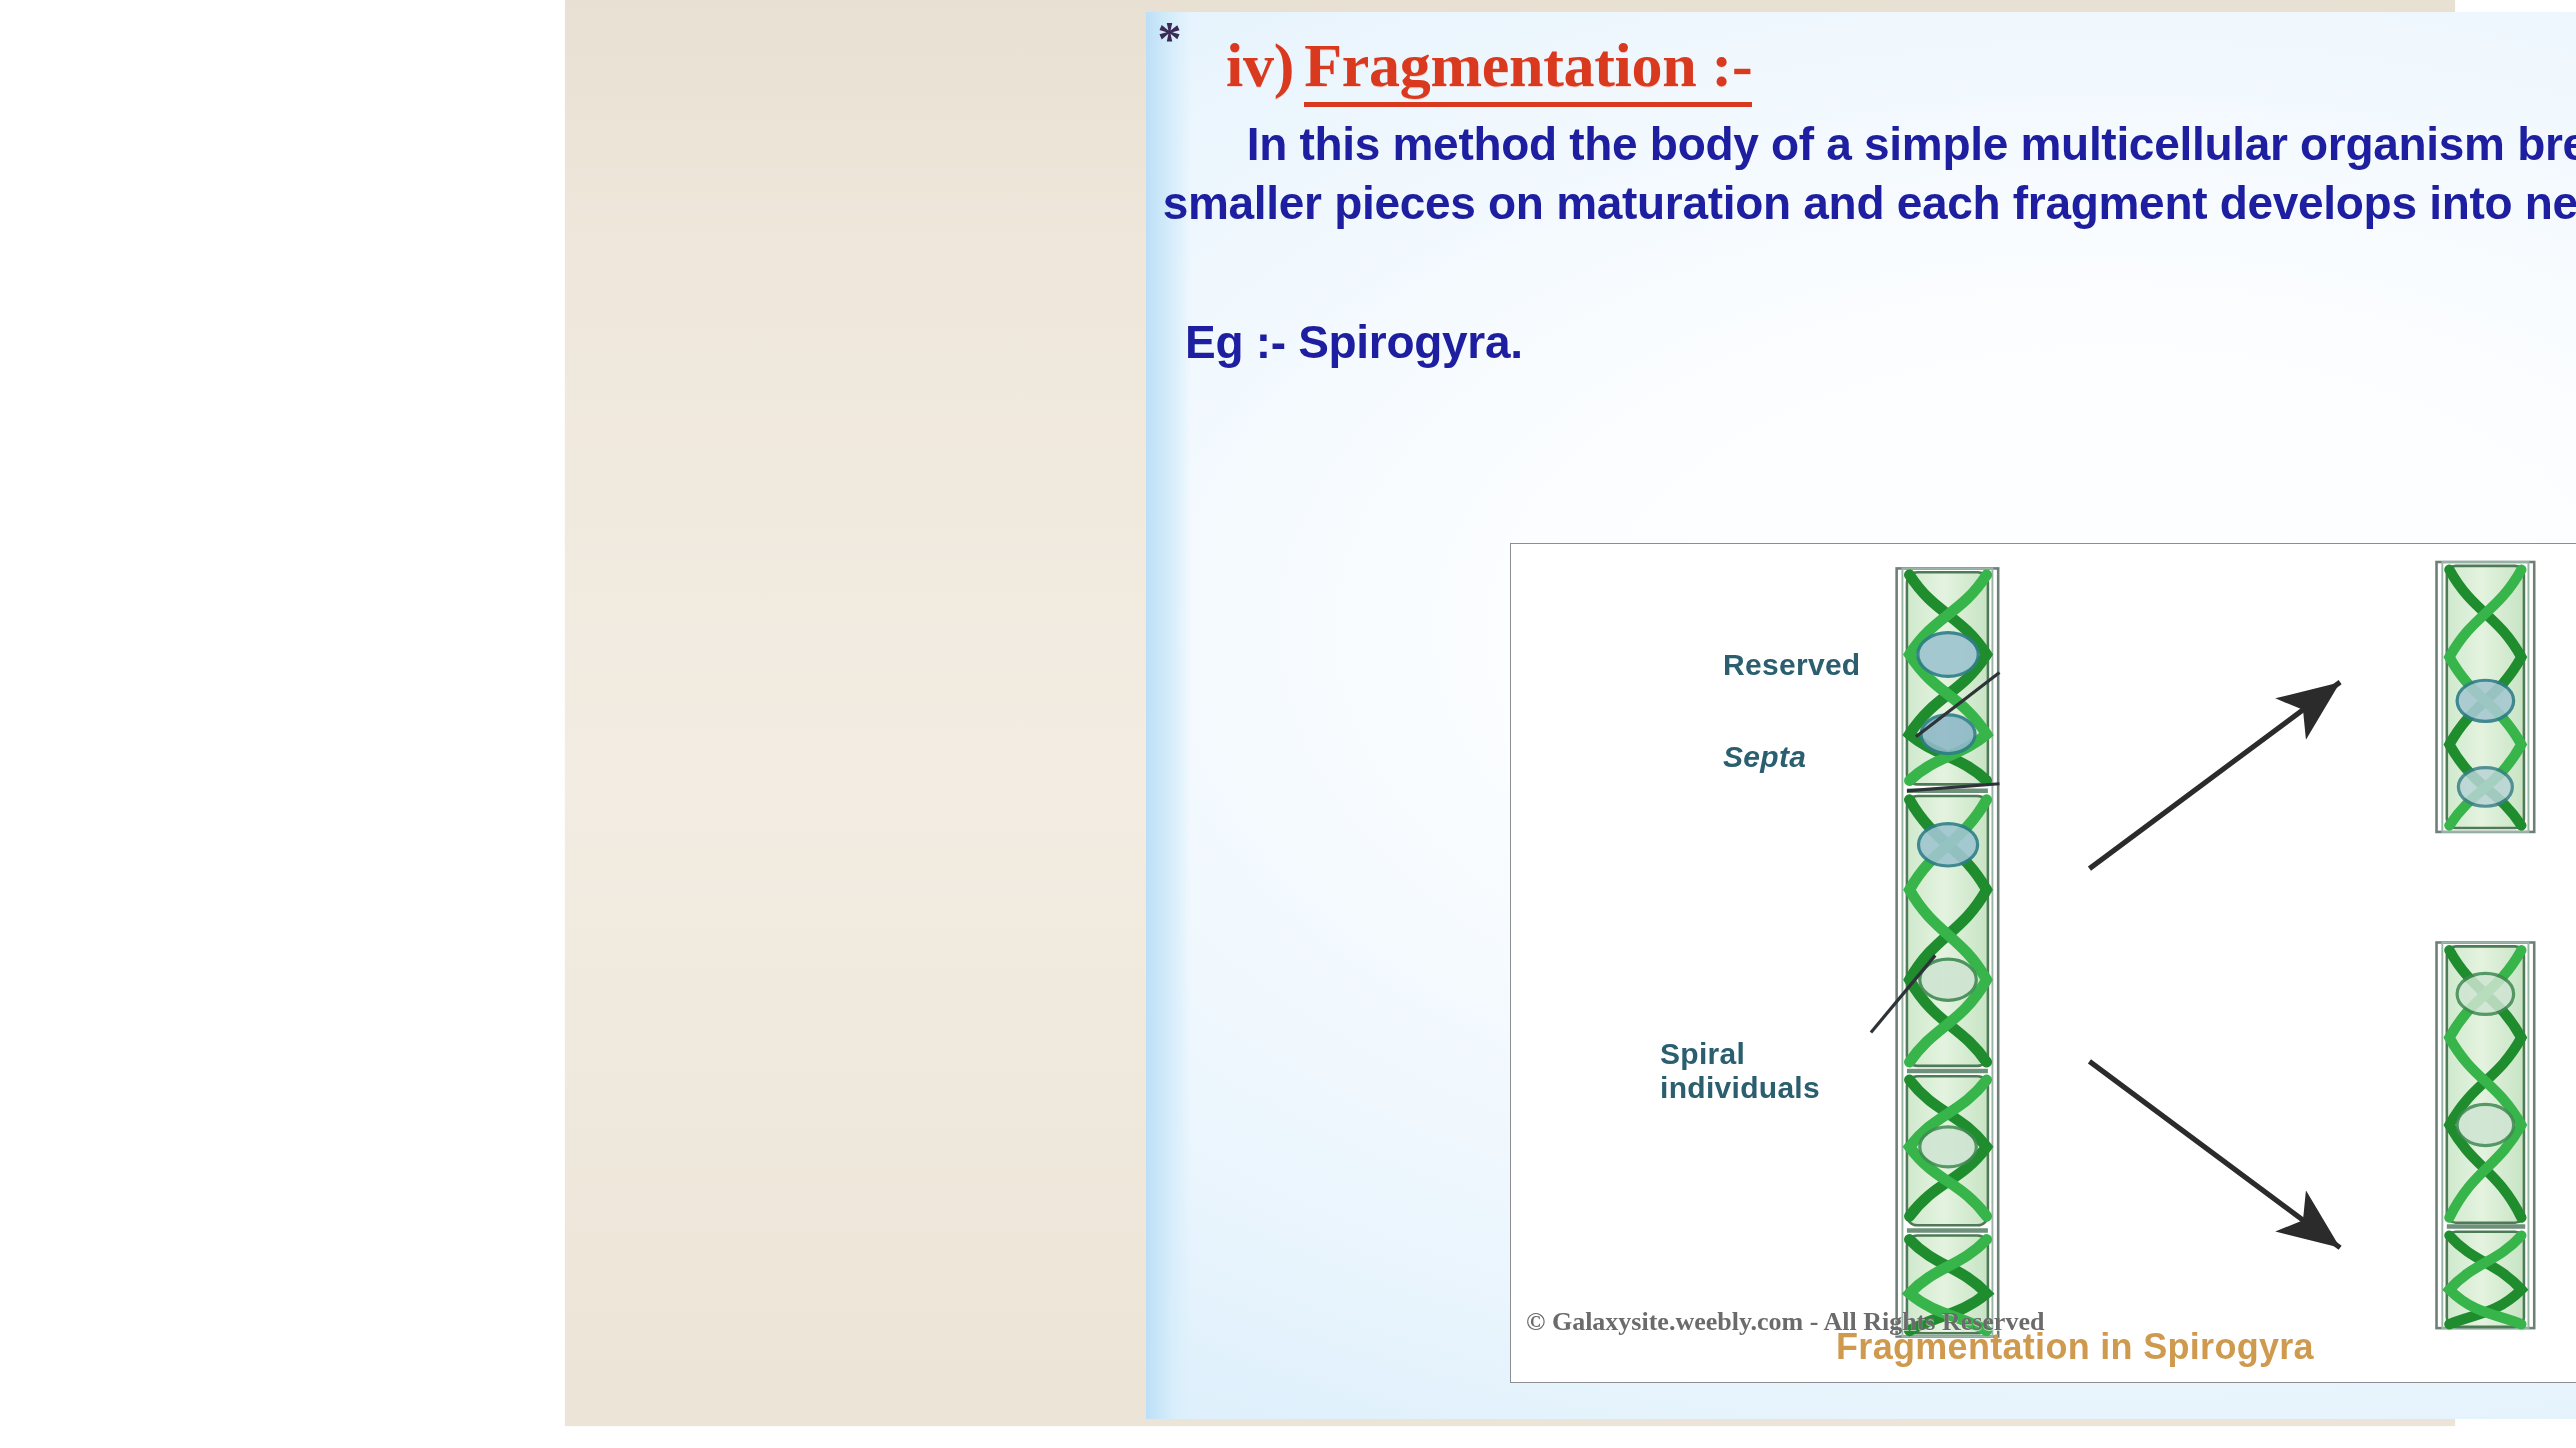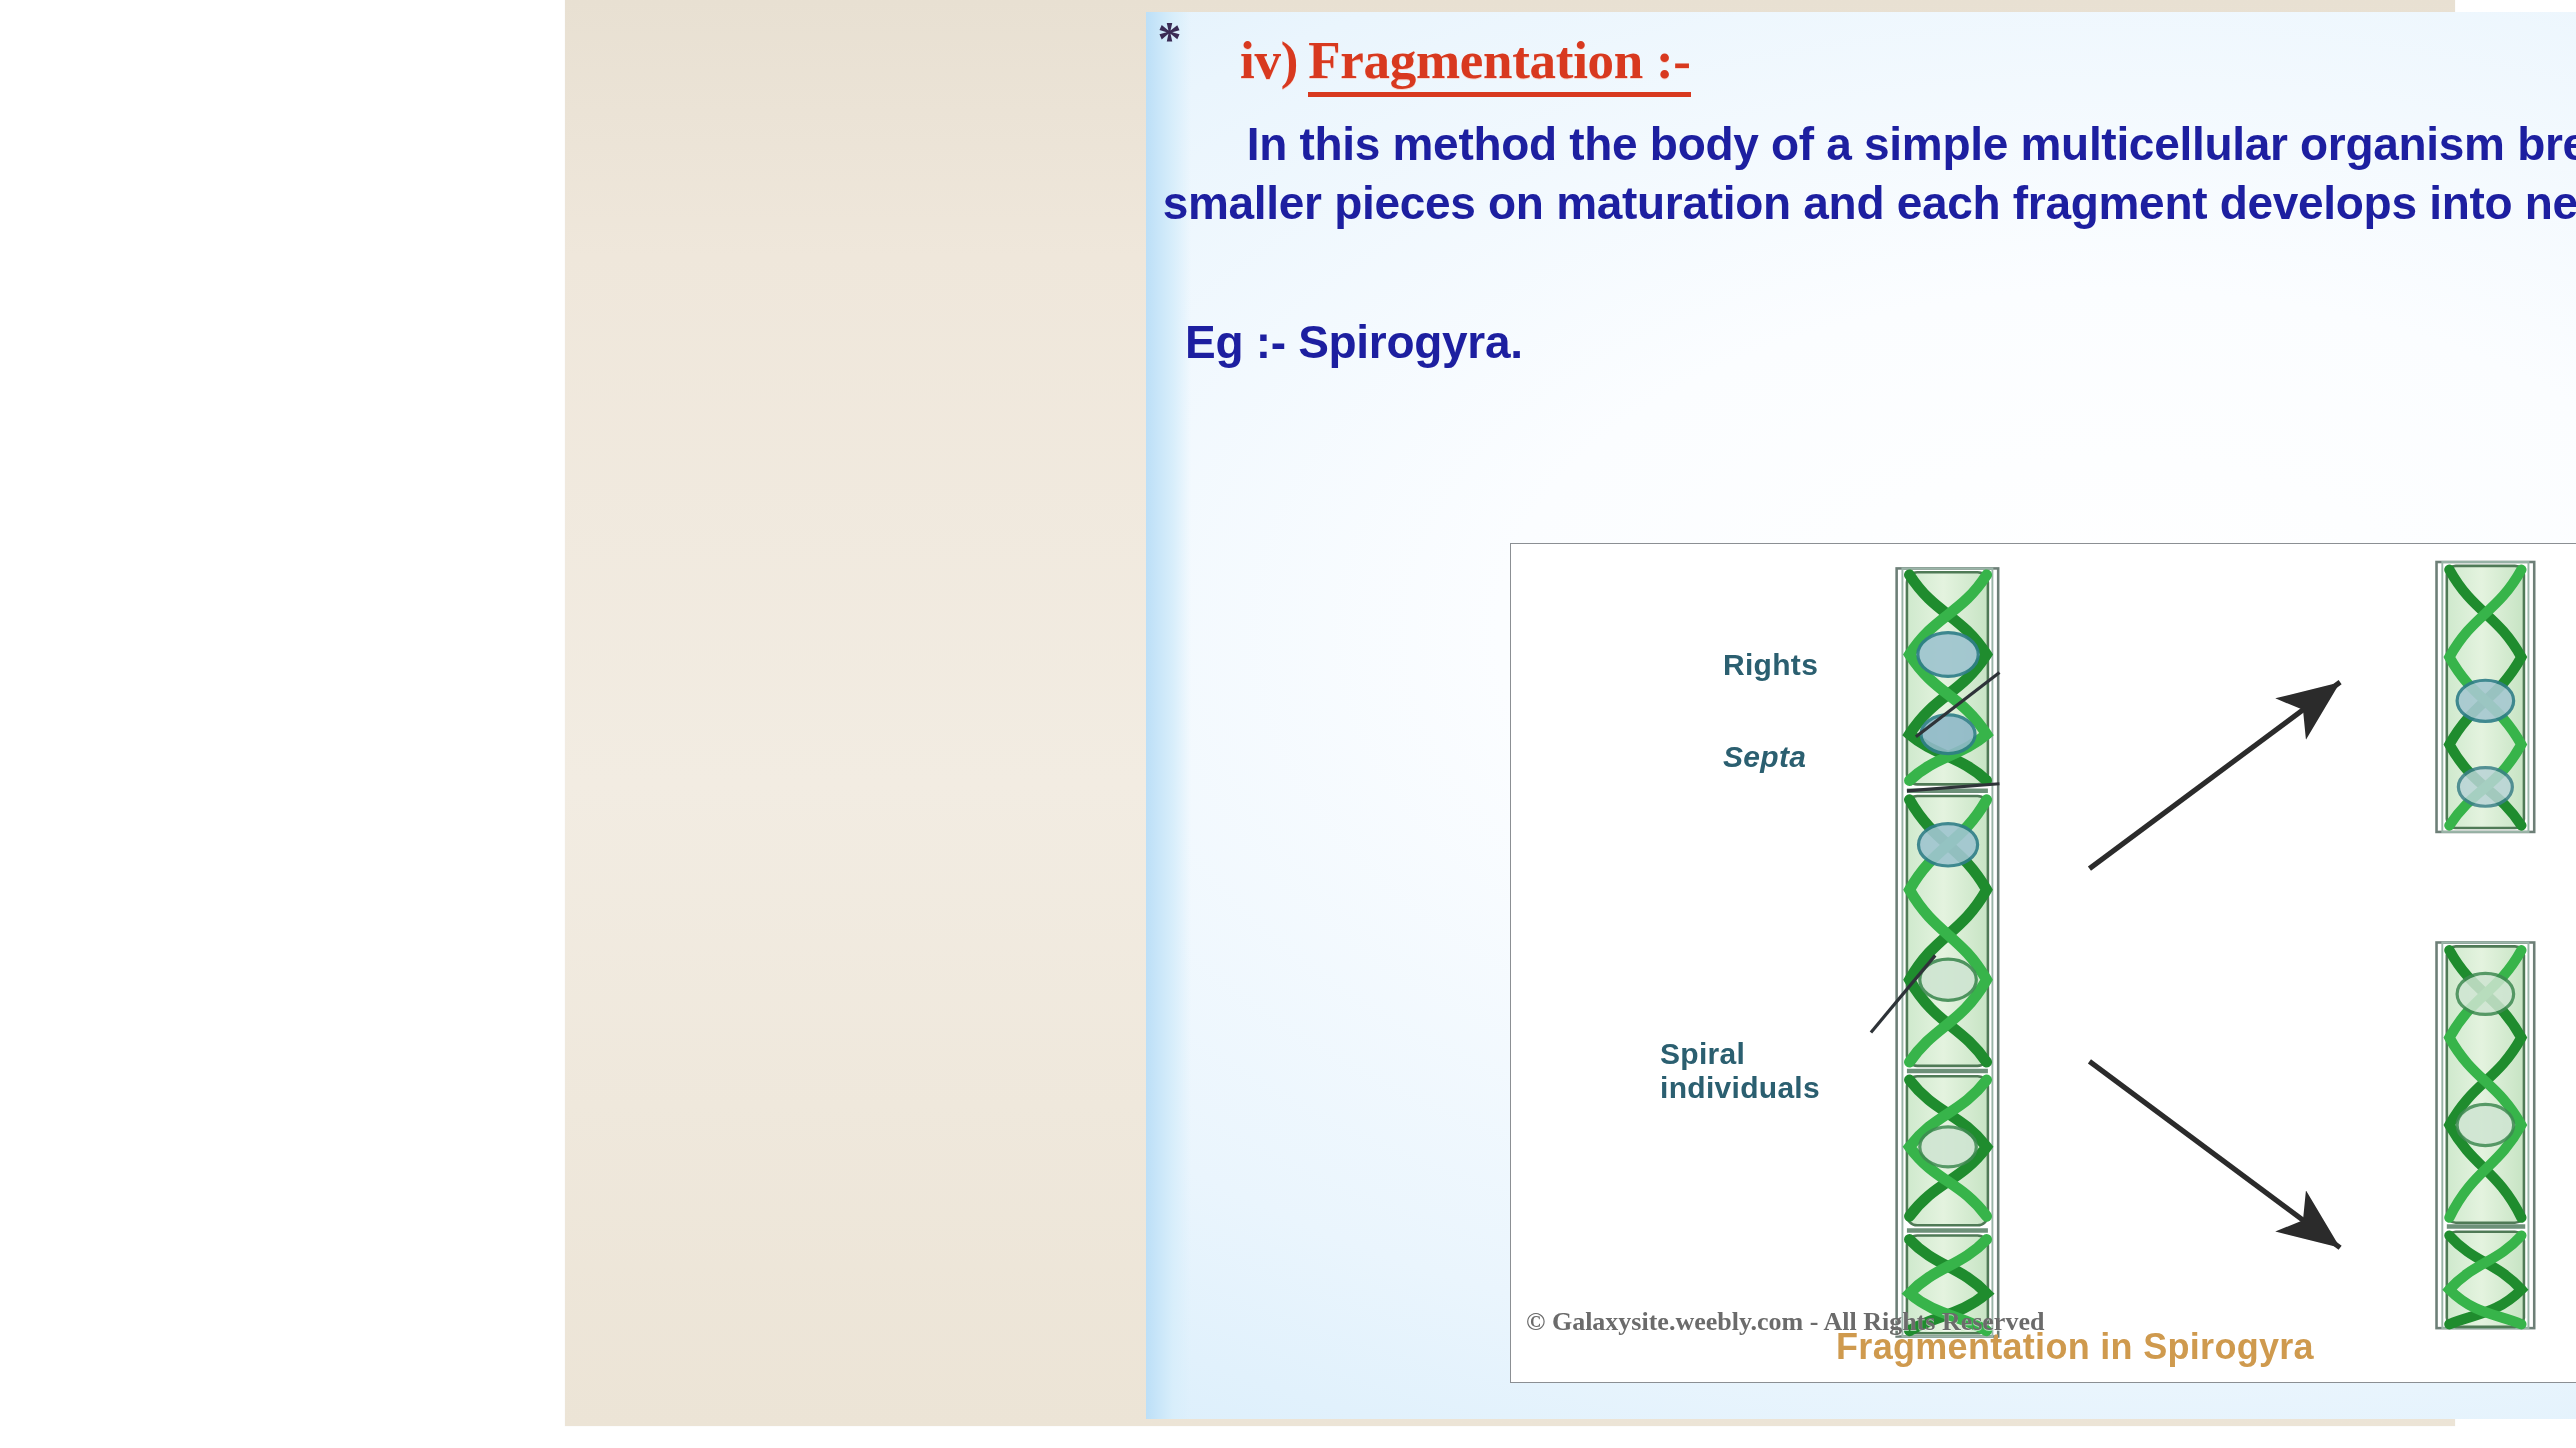--- a/index.html
+++ b/index.html
@@ -44,25 +44,25 @@
 
   
   #bullet{
     position:absolute;left:11.6px;top:3.9px;
     font-size:48px;line-height:1;color:#3b2b55;
     font-family:"Liberation Serif", serif;font-weight:700;
   }
 
   
   #title-row{
-    position:absolute;left:94px;top:18px;
+    position:absolute;left:80px;top:18px;
     white-space:nowrap;
     font-family:"Liberation Serif", serif;
     font-weight:700;
-    font-size:53px;
+    font-size:62px;
     color:#d8391f;
     letter-spacing:-0.3px;
     text-shadow:0 1.3px 0 rgba(255,170,150,.45);
   }
   #title-prefix{padding-right:10.3px;}
   #title-main{
     border-bottom:5.8px solid #d8391f;
     padding-bottom:3.9px;
   }
 
@@ -249,21 +249,21 @@
             <line x1="760" y1="373" x2="616" y2="384"></line>
             <line x1="560" y1="760" x2="660" y2="640"></line>
           </g>
 
           <g stroke="#2b2b2b" stroke-width="8" fill="none">
             <line x1="900" y1="505" x2="1290" y2="215" marker-end="url(#ah)"></line>
             <line x1="900" y1="805" x2="1290" y2="1095" marker-end="url(#ah)"></line>
           </g>
         </svg>
 
-        <div class="dlabel" id="label-nucleus">Rights</div>
+        <div class="dlabel" id="label-nucleus">Reserved</div>
         <div class="dlabel" id="label-septa">Septa</div>
         <div class="dlabel" id="label-spiral">
           <span>Spiral</span><br>
           <span>individuals</span>
         </div>
 
         <div id="caption">Fragmentation in Spirogyra</div>
       </div>
 
     </div>

